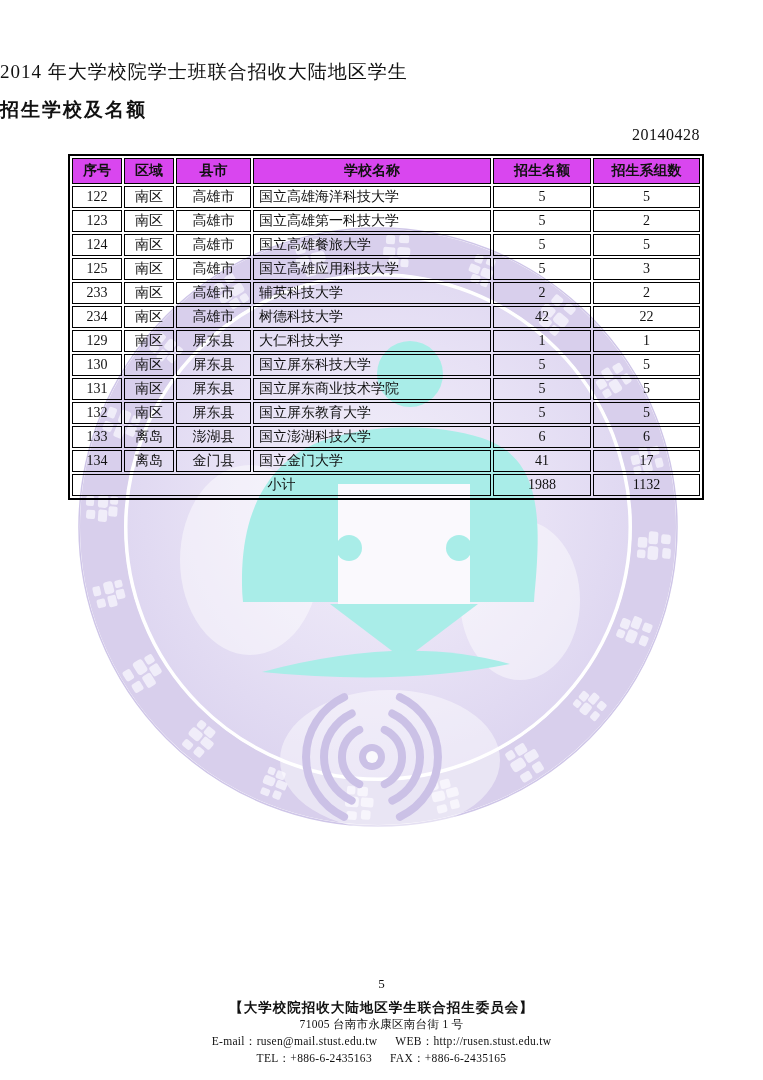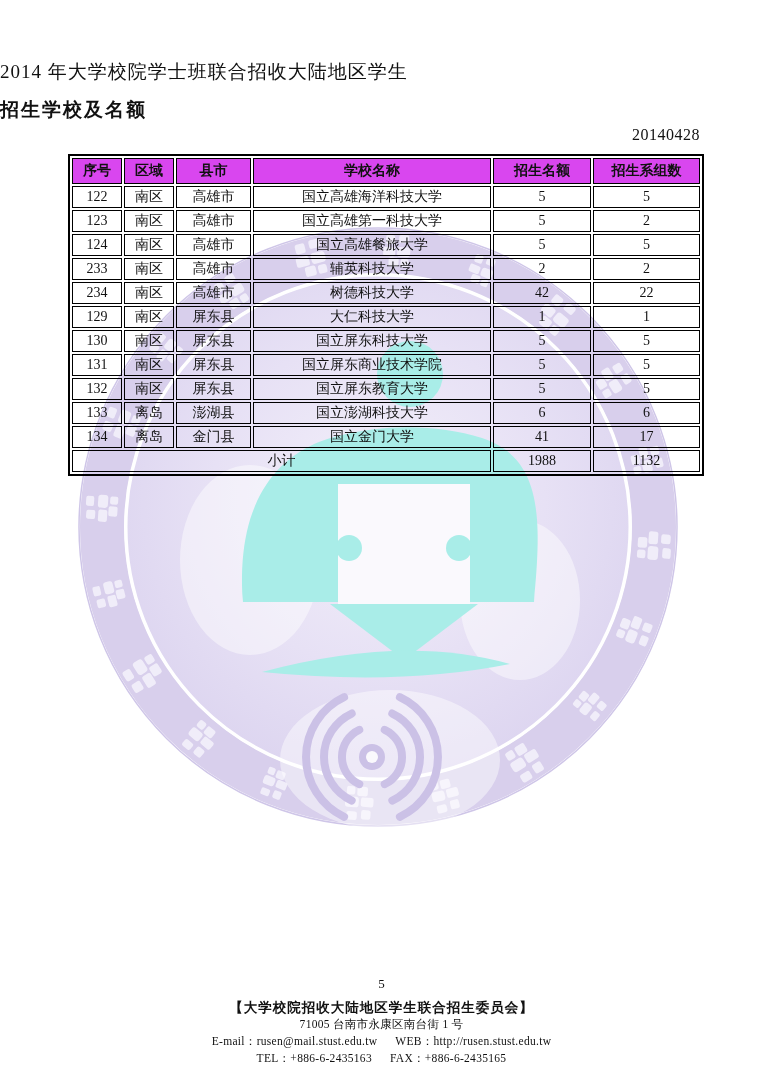--- a/index.html
+++ b/index.html
@@ -20,21 +20,21 @@
   table.adm{
     margin:10px 0 0 68px;width:620px;table-layout:fixed;
     border-collapse:separate;border-spacing:2px;
     border:2px solid #000;background:transparent;
   }
   table.adm th,table.adm td{
     border:1px solid #000;text-align:center;vertical-align:middle;
     font-size:14px;padding:1px 0;height:17px;overflow:hidden;white-space:nowrap;
   }
   table.adm th{background:#d946ef;font-weight:bold;height:22px;font-size:14px;}
-  table.adm td.left{text-align:center;}
+  table.adm td.left{text-align:left;padding-left:5px;}
   table.adm tr.subtotal td{height:17px;}
 
   .pageno{position:absolute;top:916px;left:0;width:763px;text-align:center;font-size:13px;}
   .footer{position:absolute;top:940px;left:0;width:763px;text-align:center;line-height:15px;}
   .footer .committee{font-size:13.5px;font-weight:bold;letter-spacing:1px;}
   .footer .fline{font-size:11.5px;margin-top:2px;letter-spacing:.3px;}
   .footer .gap{display:inline-block;width:18px;}
 </style>
 </head>
 <body>
@@ -162,20 +162,28 @@
           </tr>
           <tr>
             <td>124</td>
             <td>南区</td>
             <td>高雄市</td>
             <td class="left">国立高雄餐旅大学</td>
             <td>5</td>
             <td>5</td>
           </tr>
           <tr>
+            <td>125</td>
+            <td>南区</td>
+            <td>高雄市</td>
+            <td class="left">国立高雄应用科技大学</td>
+            <td>5</td>
+            <td>3</td>
+          </tr>
+          <tr>
             <td>233</td>
             <td>南区</td>
             <td>高雄市</td>
             <td class="left">辅英科技大学</td>
             <td>2</td>
             <td>2</td>
           </tr>
           <tr>
             <td>234</td>
             <td>南区</td>

